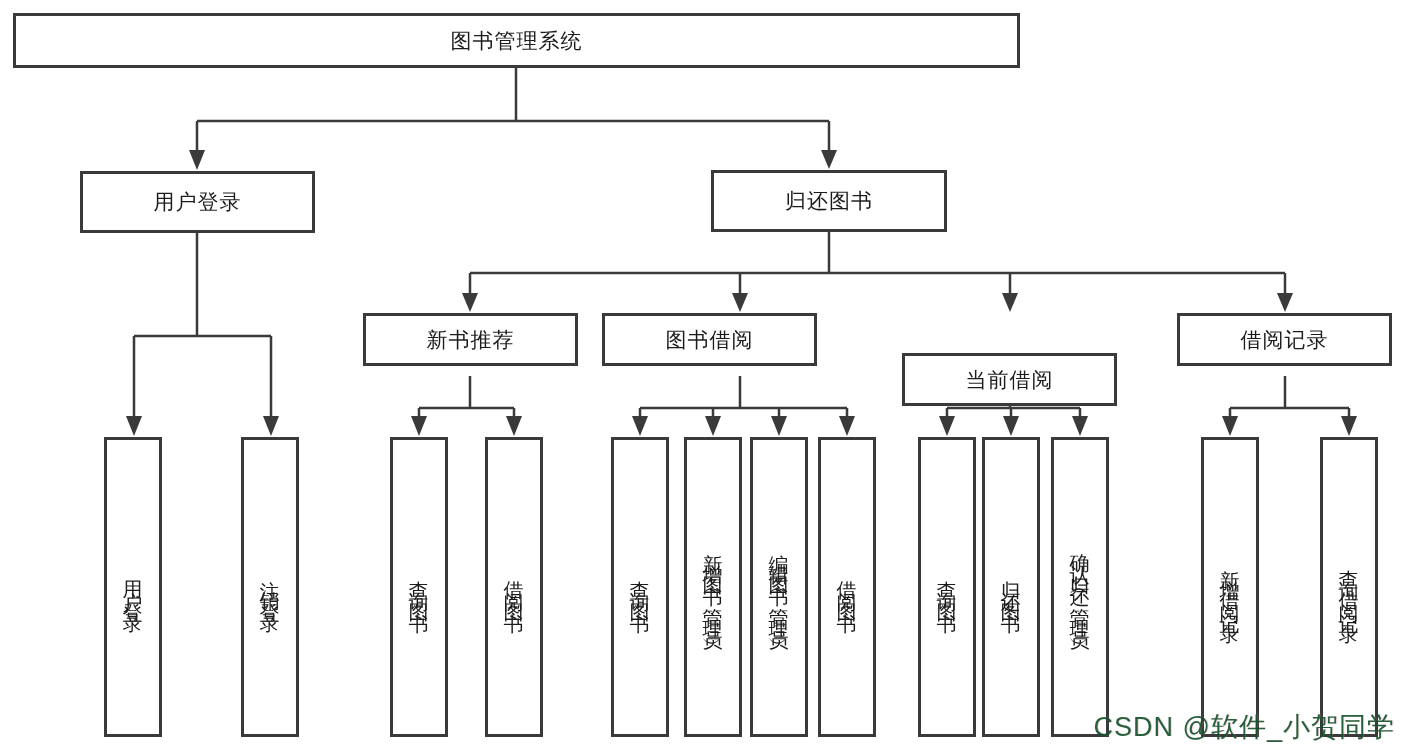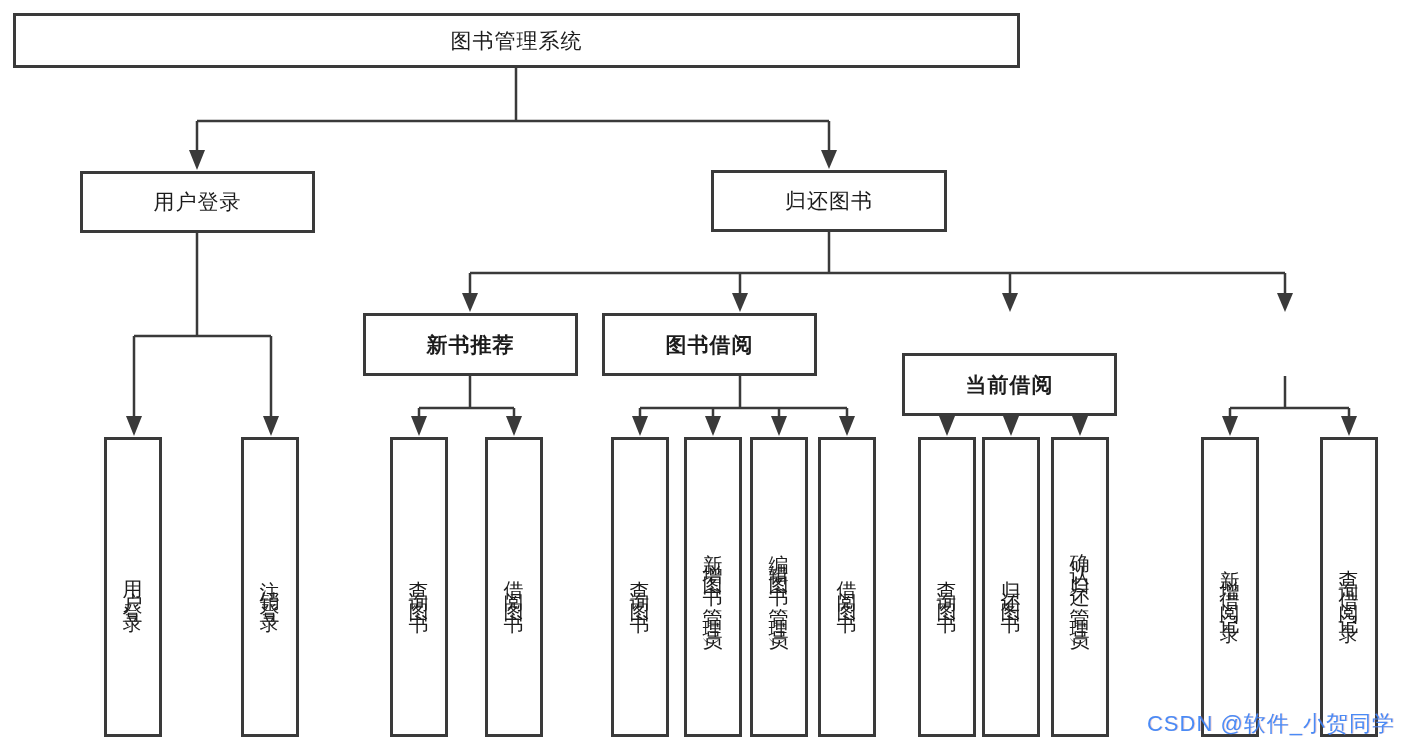--- a/index.html
+++ b/index.html
@@ -21,21 +21,21 @@
   }
   .box .hlabel{
     font-size:21px;
     letter-spacing:1px;
     white-space:nowrap;
     text-align:center;
   }
   .root{left:13px;top:13px;width:1007px;height:55px;}
   .n-user-login{left:80px;top:171px;width:235px;height:62px;}
   .n-book-mgmt{left:711px;top:170px;width:236px;height:62px;}
-  .lvl3{top:313px;width:215px;height:63px;font-weight:bold;}
+  .lvl3{top:313px;width:215px;height:53px;}
   .n-new-books{left:363px;}
   .n-borrow{left:602px;}
   .n-current{left:902px;margin-top:40px;}
   .n-records{left:1177px;}
   .leaf{
     top:437px;width:58px;height:300px;
   }
   .leaf .vtext{
     writing-mode:vertical-rl;
     text-orientation:mixed;
@@ -45,22 +45,22 @@
     white-space:nowrap;
   }
   .lf1{left:104px;} .lf2{left:241px;}
   .lf3{left:390px;} .lf4{left:485px;}
   .lf5{left:611px;} .lf6{left:684px;} .lf7{left:750px;} .lf8{left:818px;}
   .lf9{left:918px;} .lf10{left:982px;} .lf11{left:1051px;}
   .lf12{left:1201px;} .lf13{left:1320px;}
   .watermark{
     position:absolute;
     right:10px;top:709px;
-    font-size:22px;
-    color:#3b82f6;
+    font-size:27px;
+    color:#14532d;
     opacity:0.92;
     letter-spacing:1px;
     white-space:nowrap;
     z-index:5;
     text-shadow:1px 0 0 rgba(216,120,130,0.35);
   }
 </style>
 </head>
 <body>
 
@@ -126,20 +126,23 @@
 
   <div class="box lvl3 n-new-books">
     <span class="hlabel">新书推荐</span>
   </div>
   <div class="box lvl3 n-borrow">
     <span class="hlabel">图书借阅</span>
   </div>
   <div class="box lvl3 n-current">
     <span class="hlabel">当前借阅</span>
   </div>
+  <div class="box lvl3 n-records">
+    <span class="hlabel">借阅记录</span>
+  </div>
 
   <div class="box leaf lf1">
     <span class="vtext">用户登录</span>
   </div>
   <div class="box leaf lf2">
     <span class="vtext">注销登录</span>
   </div>
 
   <div class="box leaf lf3">
     <span class="vtext">查询图书</span>

